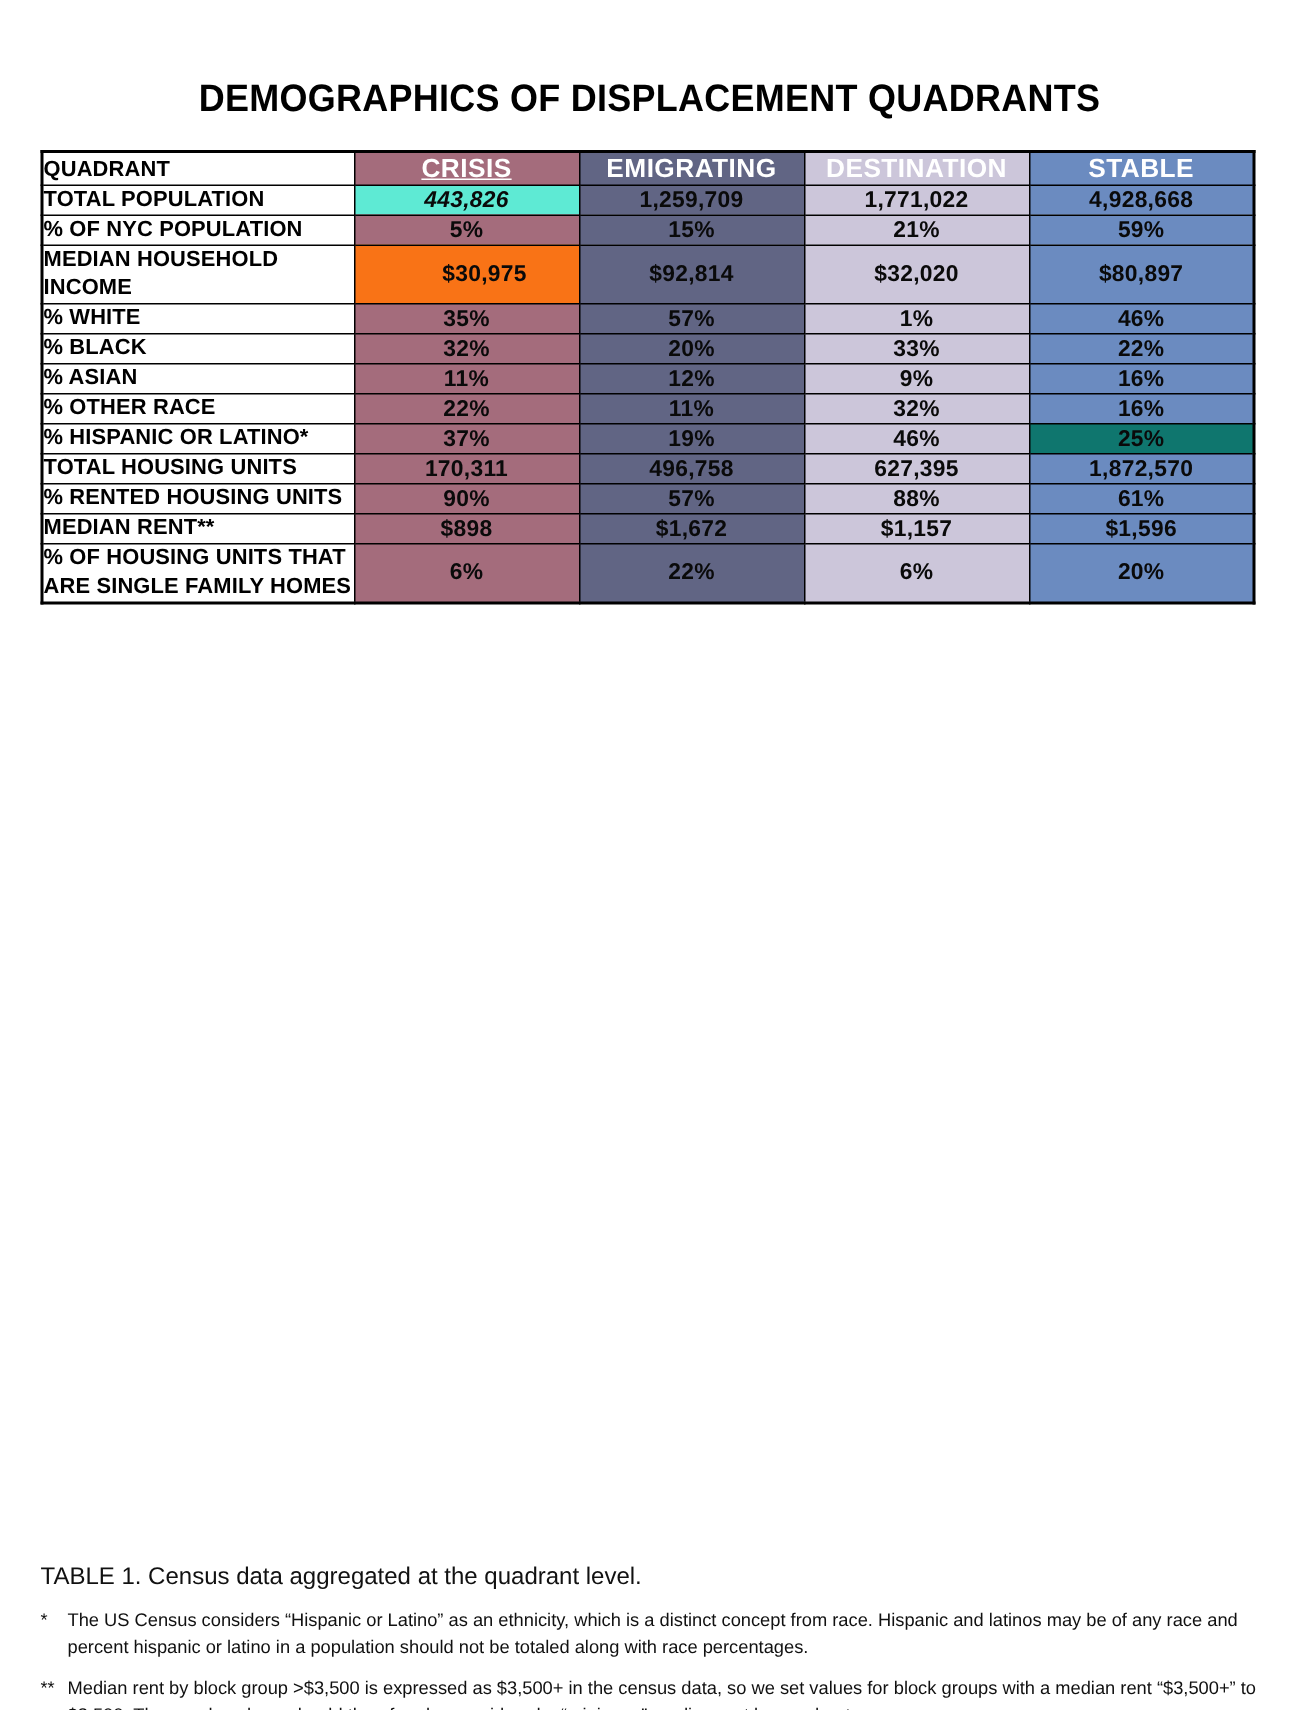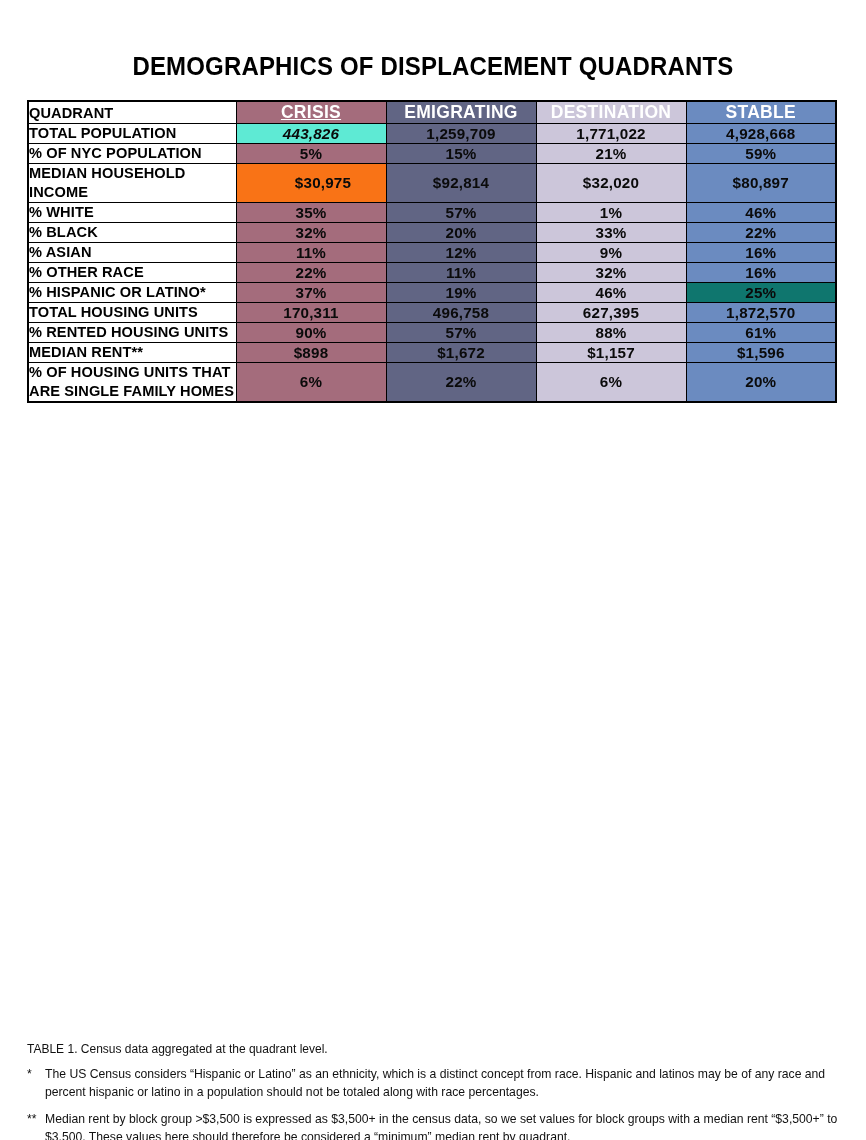--- a/index.html
+++ b/index.html
@@ -105,21 +105,21 @@
   }
 
   .notes {
     position: absolute;
     left: 27px;
     top: 1041px;
     width: 822px;
   }
 
   .note-caption {
-    font-size: 12px;
+    font-size: 16px;
     color: #111111;
     line-height: 1.42;
     margin: 0 0 7px 0;
   }
 
   .note-row {
     display: flex;
     align-items: flex-start;
     margin: 0 0 9px 0;
   }

